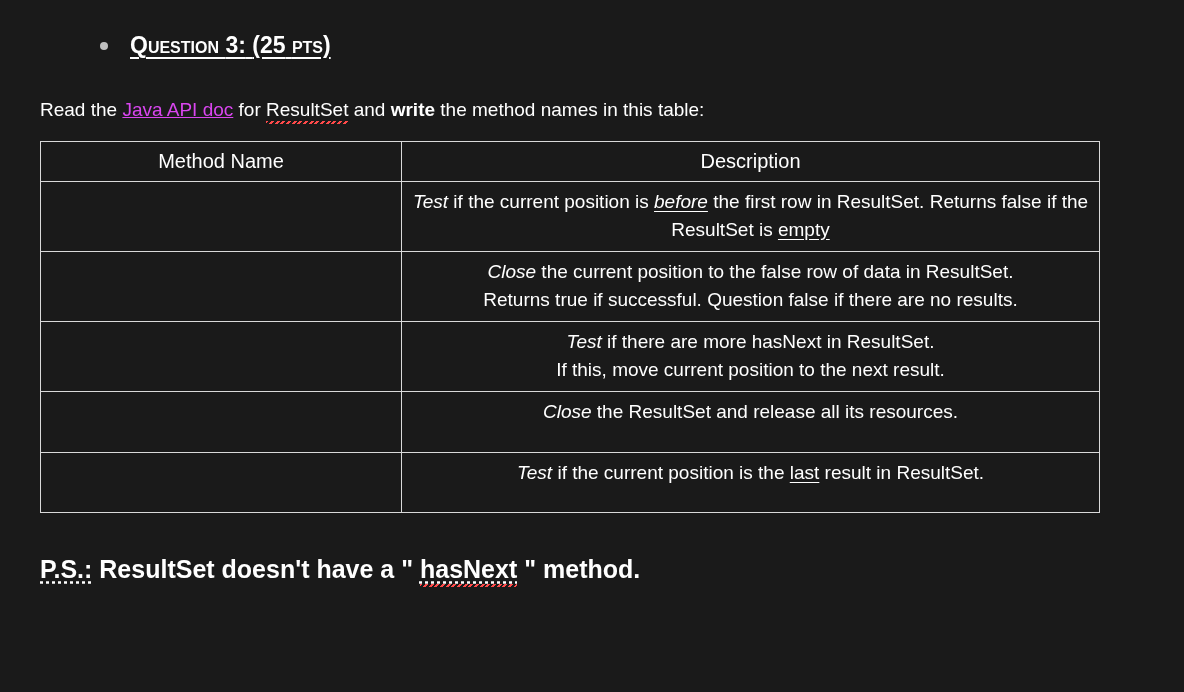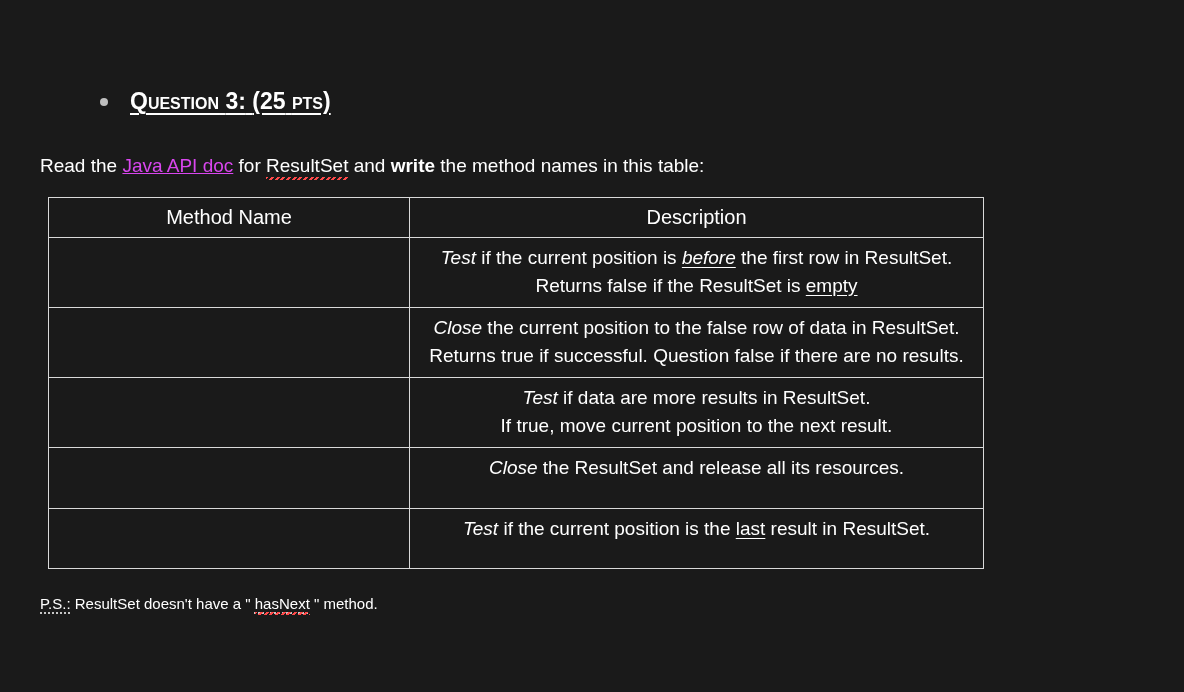--- a/index.html
+++ b/index.html
@@ -6,21 +6,21 @@
     margin: 0;
     padding: 0;
     background: #1a1a1a;
     color: #fff;
     font-family: Arial, Helvetica, sans-serif;
     width: 1184px;
     height: 692px;
     overflow: hidden;
   }
   .page {
-    padding: 88px 40px 40px 40px;
+    padding: 32px 40px 40px 40px;
     box-sizing: border-box;
   }
   .heading-row {
     display: flex;
     align-items: center;
     margin-left: 60px;
     margin-bottom: 40px;
   }
   .bullet {
     width: 8px;
@@ -58,22 +58,22 @@
     height: 3px;
     background-image: repeating-linear-gradient(135deg,#ff4a4a 0 2px,transparent 2px 4px);
   }
   .bold { font-weight: bold; }
   .italic { font-style: italic; }
   .underline { text-decoration: underline; text-underline-offset: 3px; }
   .dotted-u { text-decoration: underline dotted; text-underline-offset: 3px; }
 
   table.t {
     border-collapse: collapse;
-    width: 936px;
-    margin-left: 8px;
+    width: 1060px;
+    margin-left: 0;
     font-size: 19px;
   }
   table.t td, table.t th {
     border: 1px solid #d9d9d9;
     vertical-align: top;
     text-align: center;
   }
   table.t th {
     font-weight: normal;
     font-size: 20px;
@@ -83,22 +83,23 @@
   table.t td.mn {
     width: 348px;
   }
   table.t td.desc {
     padding: 6px 10px 8px 10px;
     line-height: 1.45;
   }
   table.t th:first-child { width: 348px; }
 
   .ps {
-    margin-top: 26px;
-    font-size: 15px;
+    margin-top: 42px;
+    font-size: 25px;
+    font-weight: bold;
   }
 </style>
 </head>
 <body>
 
 <div class="page">
 
   <div class="heading-row">
     <span class="bullet"></span>
     <span class="heading">
@@ -133,21 +134,21 @@
         <tr>
           <td class="mn"></td>
           <td class="desc"><span class="italic">Test</span><span> if the current position is </span><span class="italic underline">before</span><span> the first row in </span><span>ResultSet</span><span>. Returns </span><span>false</span><span> if the </span><span>ResultSet</span><span> is </span><span class="underline">empty</span></td>
         </tr>
         <tr>
           <td class="mn"></td>
           <td class="desc"><span class="italic">Close</span><span> the current position to the false row of data in </span><span>ResultSet</span><span>.</span><br><span>Returns </span><span>true</span><span> if successful. Question </span><span>false</span><span> if there are no results.</span></td>
         </tr>
         <tr>
           <td class="mn"></td>
-          <td class="desc"><span class="italic">Test</span><span> if data are more results in </span><span>ResultSet</span><span>.</span><br><span>If true, move current position to the next result.</span></td>
+          <td class="desc"><span class="italic">Test</span><span> if there are more hasNext in </span><span>ResultSet</span><span>.</span><br><span>If this, move current position to the next result.</span></td>
         </tr>
         <tr>
           <td class="mn"></td>
           <td class="desc" style="padding-bottom: 26px;"><span class="italic">Close</span><span> the </span><span>ResultSet</span><span> and release all its resources.</span></td>
         </tr>
         <tr>
           <td class="mn"></td>
           <td class="desc" style="padding-bottom: 26px;"><span class="italic">Test</span><span> if the current position is the </span><span class="underline">last</span><span> result in </span><span>ResultSet</span><span>.</span></td>
         </tr>
       </tbody>

